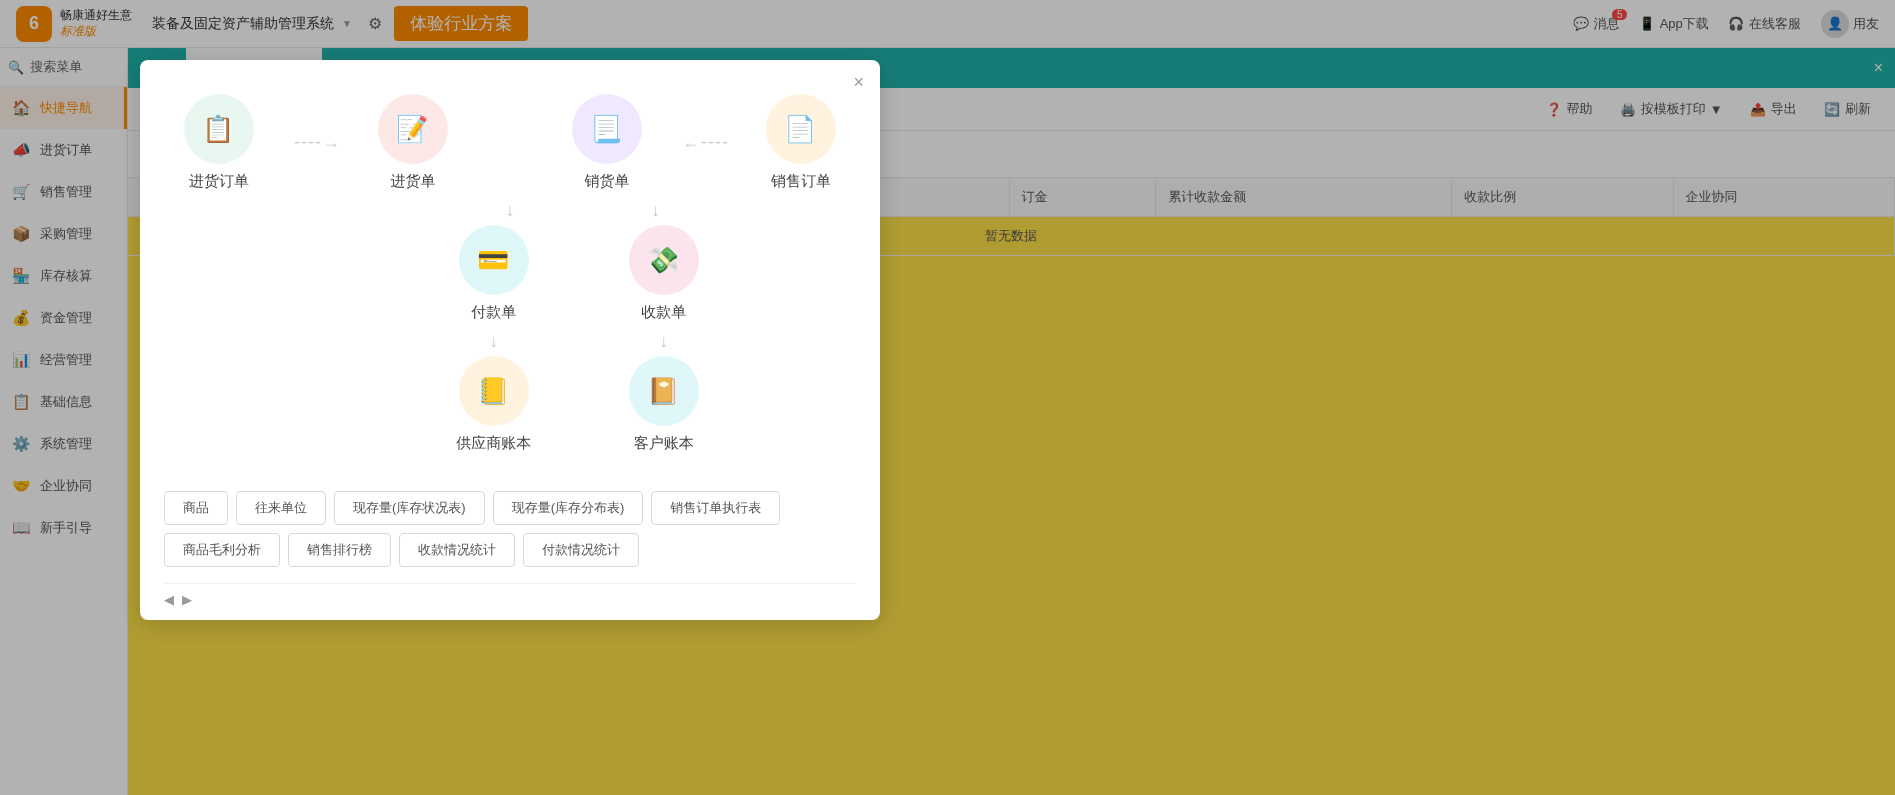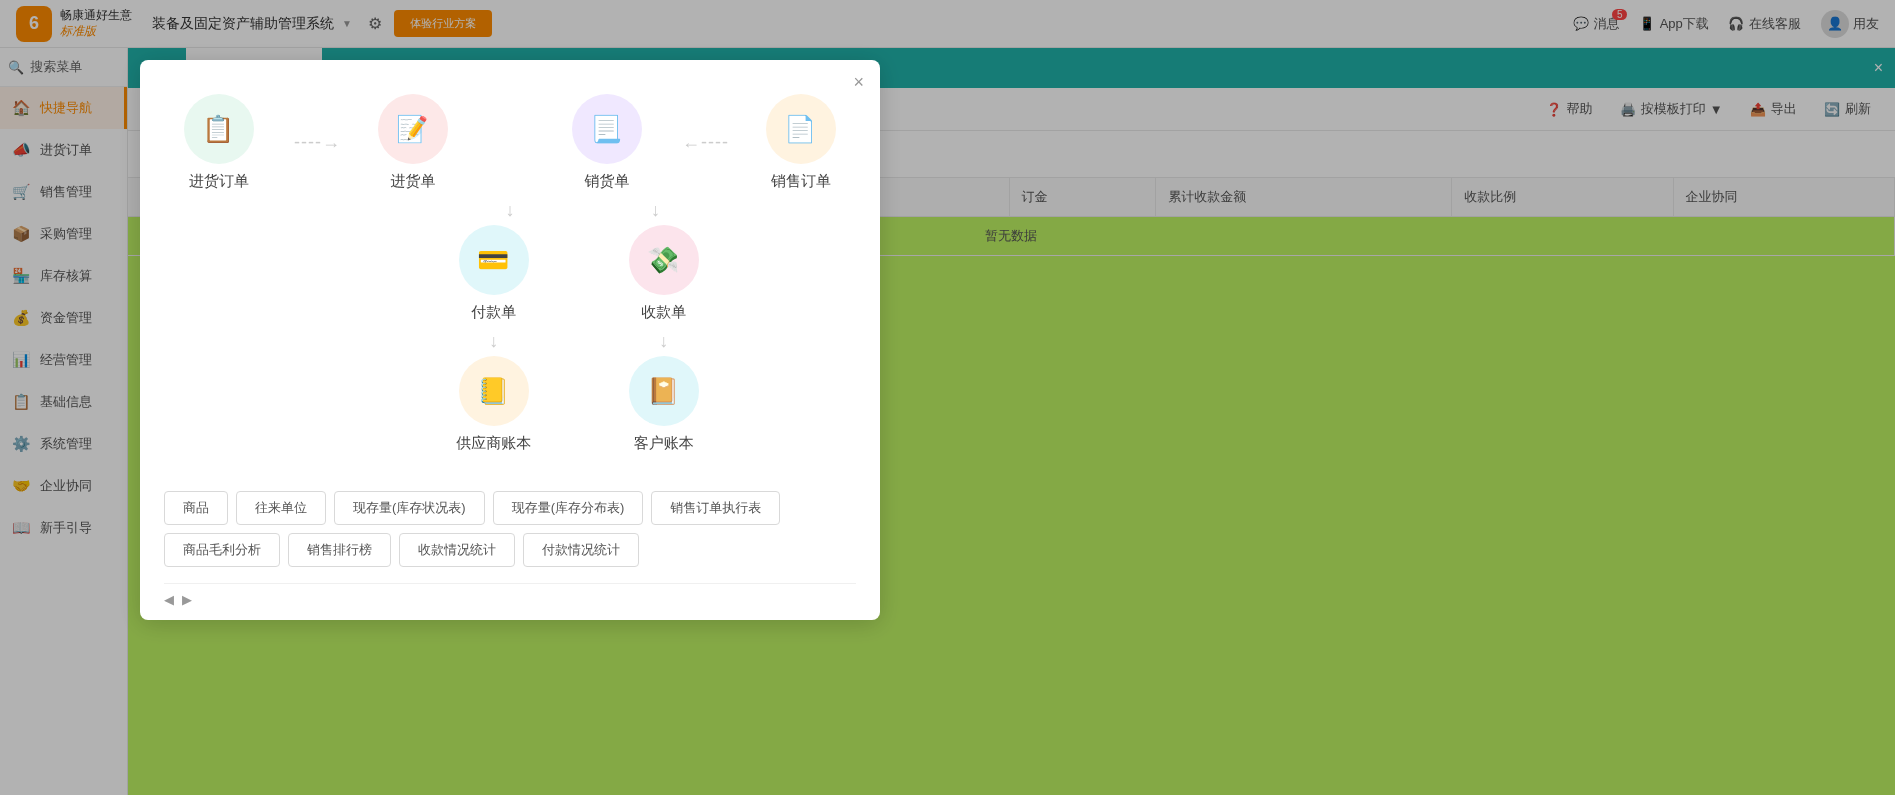--- a/index.html
+++ b/index.html
@@ -13,21 +13,21 @@
     .content-area { flex: 1; display: flex; flex-direction: column; overflow: hidden; }
 
     
     .logo-area { display: flex; align-items: center; gap: 8px; margin-right: 20px; }
     .logo-icon { width: 36px; height: 36px; background: #ff8c00; border-radius: 8px; display: flex; align-items: center; justify-content: center; color: white; font-size: 18px; font-weight: bold; }
     .logo-text { font-size: 12px; color: #333; line-height: 1.3; }
     .logo-sub { color: #ff8c00; font-size: 12px; font-style: italic; }
     .system-title { font-size: 14px; color: #333; margin-right: 8px; }
     .dropdown-arrow { color: #999; font-size: 10px; margin-right: 16px; cursor: pointer; }
     .settings-icon { color: #666; margin-right: 12px; cursor: pointer; font-size: 16px; }
-    .try-btn { background: #ff8c00; color: white; border: none; padding: 6px 16px; border-radius: 4px; cursor: pointer; font-size: 11px; }
+    .try-btn { background: #ff8c00; color: white; border: none; padding: 6px 16px; border-radius: 4px; cursor: pointer; font-size: 17px; }
     .top-right { margin-left: auto; display: flex; align-items: center; gap: 20px; }
     .top-right-item { display: flex; align-items: center; gap: 4px; color: #555; cursor: pointer; font-size: 13px; position: relative; }
     .badge { background: #ff4444; color: white; border-radius: 10px; padding: 0 5px; font-size: 10px; position: absolute; top: -6px; right: -8px; }
     .user-avatar { width: 28px; height: 28px; background: #ddd; border-radius: 50%; display: flex; align-items: center; justify-content: center; color: #666; }
 
     
     .sidebar-search { padding: 10px 8px; border-bottom: 1px solid #f0f0f0; display: flex; align-items: center; gap: 6px; color: #666; cursor: pointer; font-size: 13px; }
     .sidebar-item { display: flex; align-items: center; gap: 8px; padding: 12px 12px; cursor: pointer; color: #555; font-size: 13px; transition: background 0.2s; }
     .sidebar-item.active { background: #fff3e8; color: #ff8c00; border-right: 3px solid #ff8c00; }
     .sidebar-item-icon { font-size: 15px; width: 20px; text-align: center; }
@@ -48,21 +48,21 @@
 
     
     .filter-bar { background: #fff; padding: 8px 16px; display: flex; align-items: center; gap: 12px; border-bottom: 1px solid #e8e8e8; flex-shrink: 0; flex-wrap: wrap; }
     .filter-date { border: 1px solid #d9d9d9; border-radius: 4px; padding: 5px 10px; font-size: 13px; width: 140px; color: #bbb; }
     .filter-select { border: 1px solid #d9d9d9; border-radius: 4px; padding: 5px 10px; font-size: 13px; width: 160px; }
     .query-btn { background: #ff8c00; color: white; border: none; padding: 6px 20px; border-radius: 4px; cursor: pointer; font-size: 13px; }
     .setting-btn { background: #fff; color: #ff8c00; border: 1px solid #ff8c00; padding: 5px 16px; border-radius: 4px; cursor: pointer; font-size: 13px; }
     .more-conditions { color: #20b2aa; cursor: pointer; font-size: 13px; display: flex; align-items: center; gap: 2px; }
 
     
-    .table-wrapper { flex: 1; overflow: auto; background: #bef264; }
+    .table-wrapper { flex: 1; overflow: auto; background: #fde047; }
     .data-table { width: 100%; border-collapse: collapse; }
     .data-table th { background: #fafafa; border-bottom: 1px solid #e8e8e8; border-right: 1px solid #e8e8e8; padding: 10px 12px; text-align: left; font-weight: 500; color: #555; font-size: 13px; white-space: nowrap; }
     .data-table td { border-bottom: 1px solid #f0f0f0; border-right: 1px solid #f0f0f0; padding: 10px 12px; color: #555; font-size: 13px; }
     .empty-msg { text-align: center; padding: 60px; color: #999; font-size: 14px; }
 
     
     .modal-overlay { position: fixed; top: 0; left: 0; right: 0; bottom: 0; background: rgba(0,0,0,0.3); z-index: 100; display: flex; align-items: flex-start; justify-content: flex-start; }
     .modal { background: white; border-radius: 8px; box-shadow: 0 4px 24px rgba(0,0,0,0.18); width: 740px; margin: 60px 0 0 140px; padding: 24px; position: relative; max-height: 560px; overflow-y: auto; }
     .modal-close { position: absolute; top: 12px; right: 16px; cursor: pointer; font-size: 18px; color: #999; background: none; border: none; }
 

